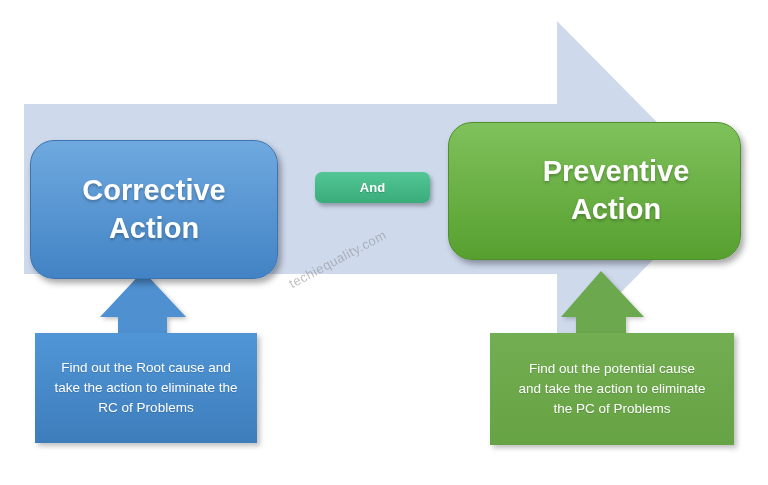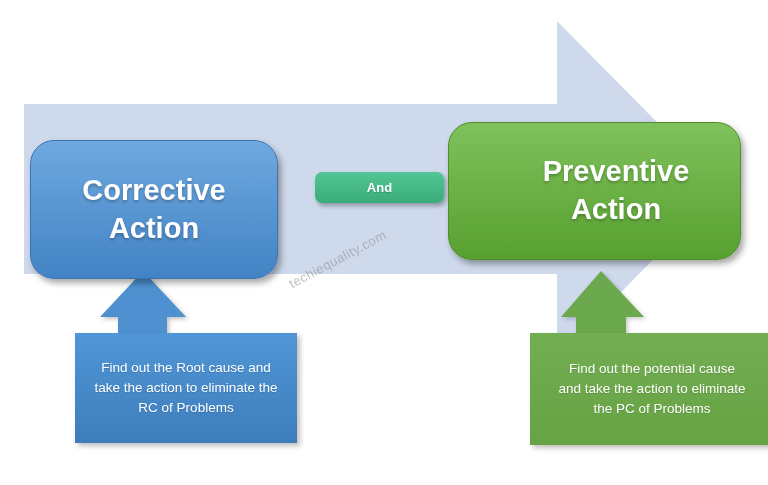--- a/index.html
+++ b/index.html
@@ -25,34 +25,33 @@
     border:1px solid var(--corrective-border,#3D74B0);
     margin-top:20px;
   }
   .box-preventive{
     left:448px;top:122px;width:248px;height:136px;
     background:linear-gradient(to bottom,var(--preventive-top,#7FC15C),var(--preventive-bottom,#57A02F));
     border:1px solid var(--preventive-border,#4E8F2A);
     padding-left:43px;
   }
   .connector{
-    position:absolute;left:315px;top:172px;width:129px;height:31px;border-radius:7px;
+    position:absolute;left:315px;top:172px;width:115px;height:31px;border-radius:7px;
     display:flex;align-items:center;justify-content:center;
     background:linear-gradient(to bottom,var(--connector-top,#52C694),var(--connector-bottom,#3AAC7B));
     color:#fff;font-weight:bold;font-size:13px;
     box-shadow:2px 3px 4px rgba(0,0,0,0.3);
     text-shadow:0 1px 1px rgba(0,0,0,0.2);
   }
   .desc-box{
     position:absolute;display:flex;align-items:center;justify-content:center;
     text-align:center;color:#ffffff;font-size:13.5px;line-height:1.5;
     white-space:pre-line;padding:0 4px;box-sizing:border-box;
     box-shadow:3px 3px 5px rgba(0,0,0,0.25);
     text-shadow:0 1px 1px rgba(0,0,0,0.15);
-    margin-left:40px;
   }
   .desc-corrective{
     left:35px;top:333px;width:222px;height:110px;
     background:linear-gradient(to bottom,#5096D6,#3E7DBC);
   }
   .desc-preventive{
     left:490px;top:333px;width:244px;height:112px;
     background:linear-gradient(to bottom,#73AE52,#66A344);
   }
   .watermark{

